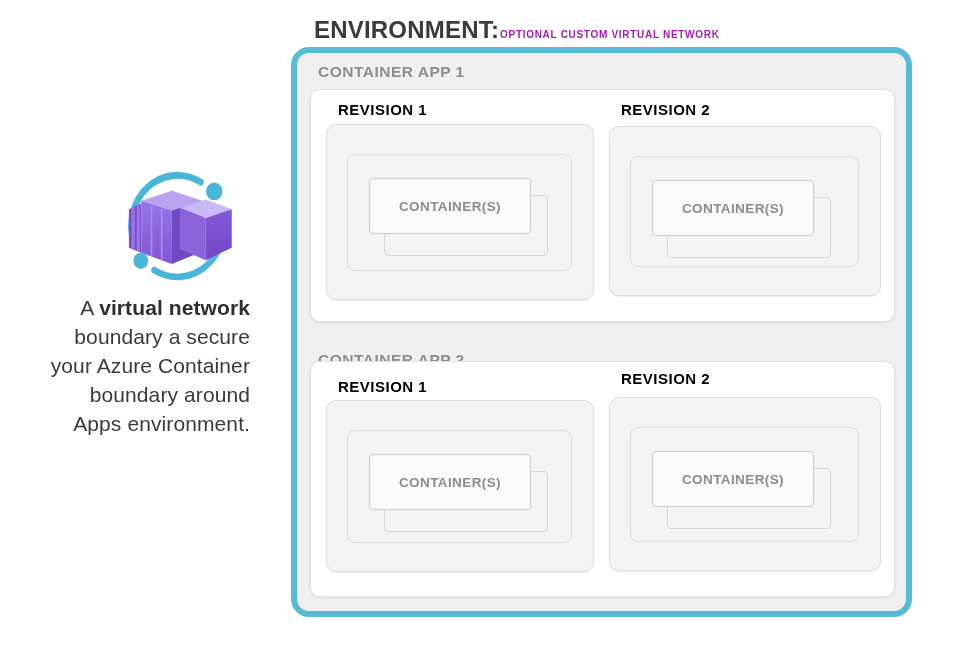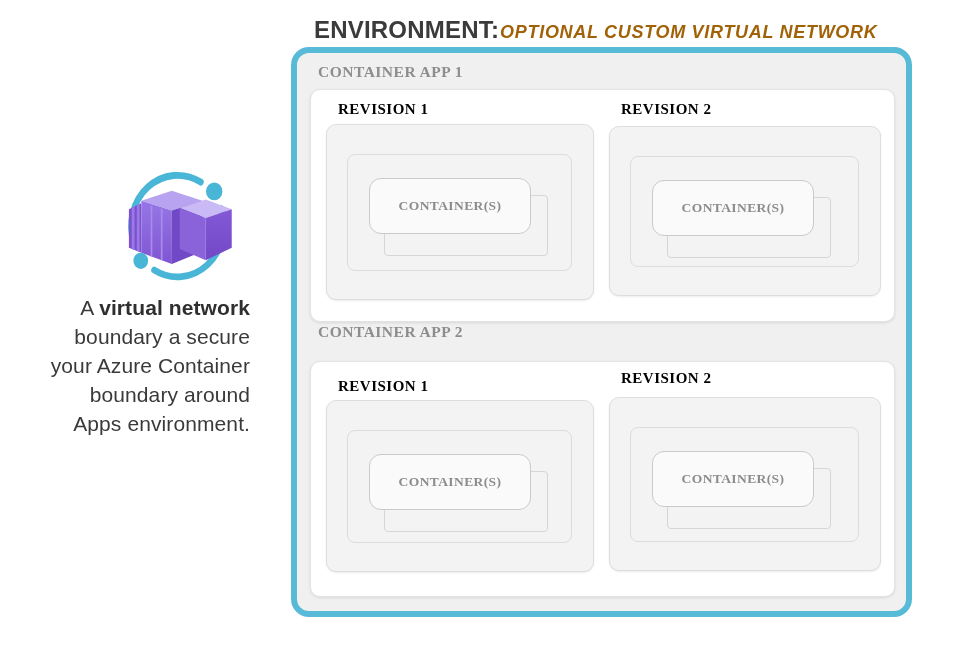--- a/index.html
+++ b/index.html
@@ -15,33 +15,33 @@
   .caption{
     position:absolute;left:16px;top:293px;width:234px;
     text-align:right;font-size:21px;line-height:29px;color:#3a3a3a;
     letter-spacing:.1px;
   }
   .caption strong{font-weight:700;color:#2f2f2f;}
 
   
   .env-title{position:absolute;left:314px;top:16px;display:flex;align-items:baseline;gap:1px;white-space:nowrap;}
   .env-title .main{font-size:24px;font-weight:700;color:#3b3b3b;letter-spacing:.2px;}
-  .env-title .sub{font-size:18px;font-weight:700;color:#a16207;letter-spacing:.7px;font-style:italic;}
+  .env-title .sub{font-size:10px;font-weight:700;color:#a21caf;letter-spacing:.7px;}
 
   
   .env-box{
     position:absolute;left:291px;top:47px;width:621px;height:570px;
     box-sizing:border-box;background:#f0f0f0;
-    border:6px solid var(--accent,#57bbd8);border-radius:18px;font-family:Liberation Serif, serif;
+    border:6px solid var(--accent,#57bbd8);border-radius:18px;
   }
   .app-label{
     position:absolute;font-size:15.5px;font-weight:700;color:#8d8d8d;letter-spacing:.5px;white-space:nowrap;
   }
   .app-label.a1{left:21px;top:10px;}
-  .app-label.a2{left:21px;top:270px;}
+  .app-label.a2{left:21px;top:298px;}
   .app-box{
     position:absolute;box-sizing:border-box;background:#ffffff;
     border:1px solid #e3e3e3;border-radius:10px;
     box-shadow:0 1px 3px rgba(0,0,0,.10);
   }
   .app-box.a1{left:13px;top:36px;width:585px;height:233px;}
   .app-box.a2{left:13px;top:308px;width:585px;height:236px;}
 
   .rev-label{
     position:absolute;font-size:15px;font-weight:700;color:#000000;letter-spacing:.5px;white-space:nowrap;
@@ -66,21 +66,21 @@
     border:1px solid #dcdcdc;border-radius:8px;box-sizing:border-box;
   }
   .container-back{
     position:absolute;left:57px;top:70px;width:164px;height:61px;
     box-sizing:border-box;background:#f3f3f3;
     border:1px solid #d6d6d6;border-radius:4px;
   }
   .container-front{
     position:absolute;left:42px;top:53px;width:162px;height:56px;
     box-sizing:border-box;background:#fafafa;
-    border:1px solid #cacaca;border-radius:12px;
+    border:1px solid #cacaca;border-radius:4px;
     display:flex;align-items:center;justify-content:center;
   }
   .container-front span{font-size:13.5px;font-weight:700;color:#8c8c8c;letter-spacing:.4px;}
 </style>
 </head>
 <body>
 
 <div id="canvas">
 
   <svg class="aca-icon" viewBox="0 0 200 200" preserveAspectRatio="none">

